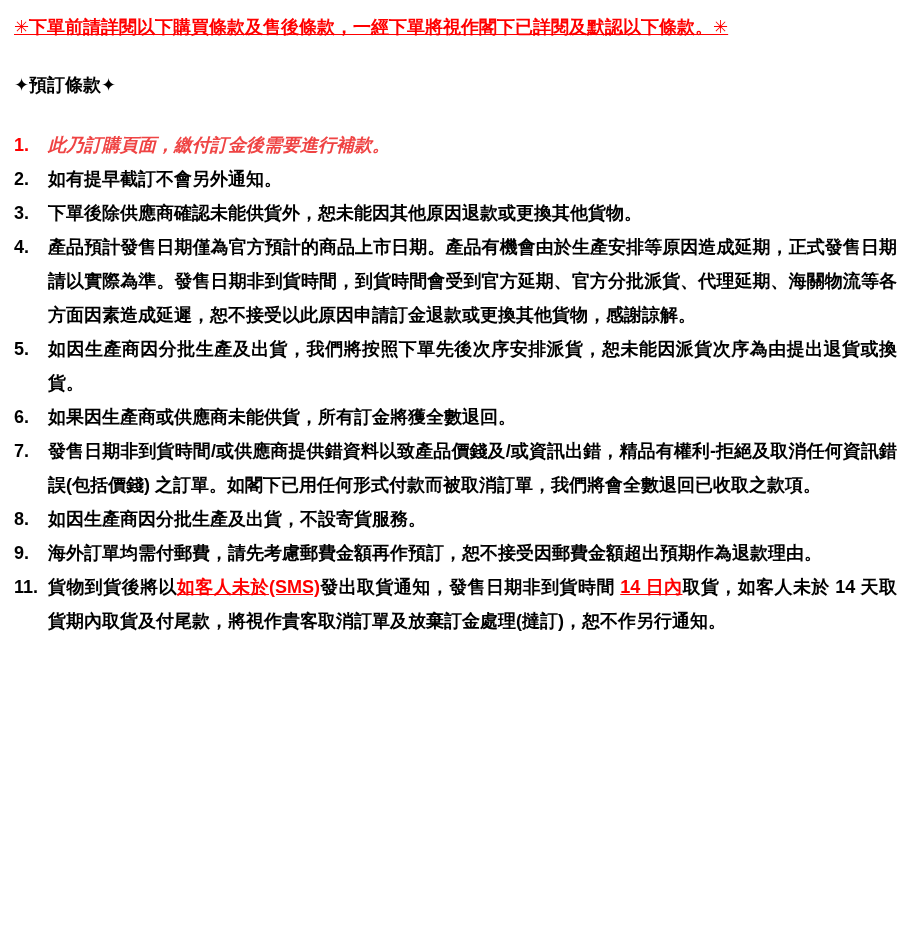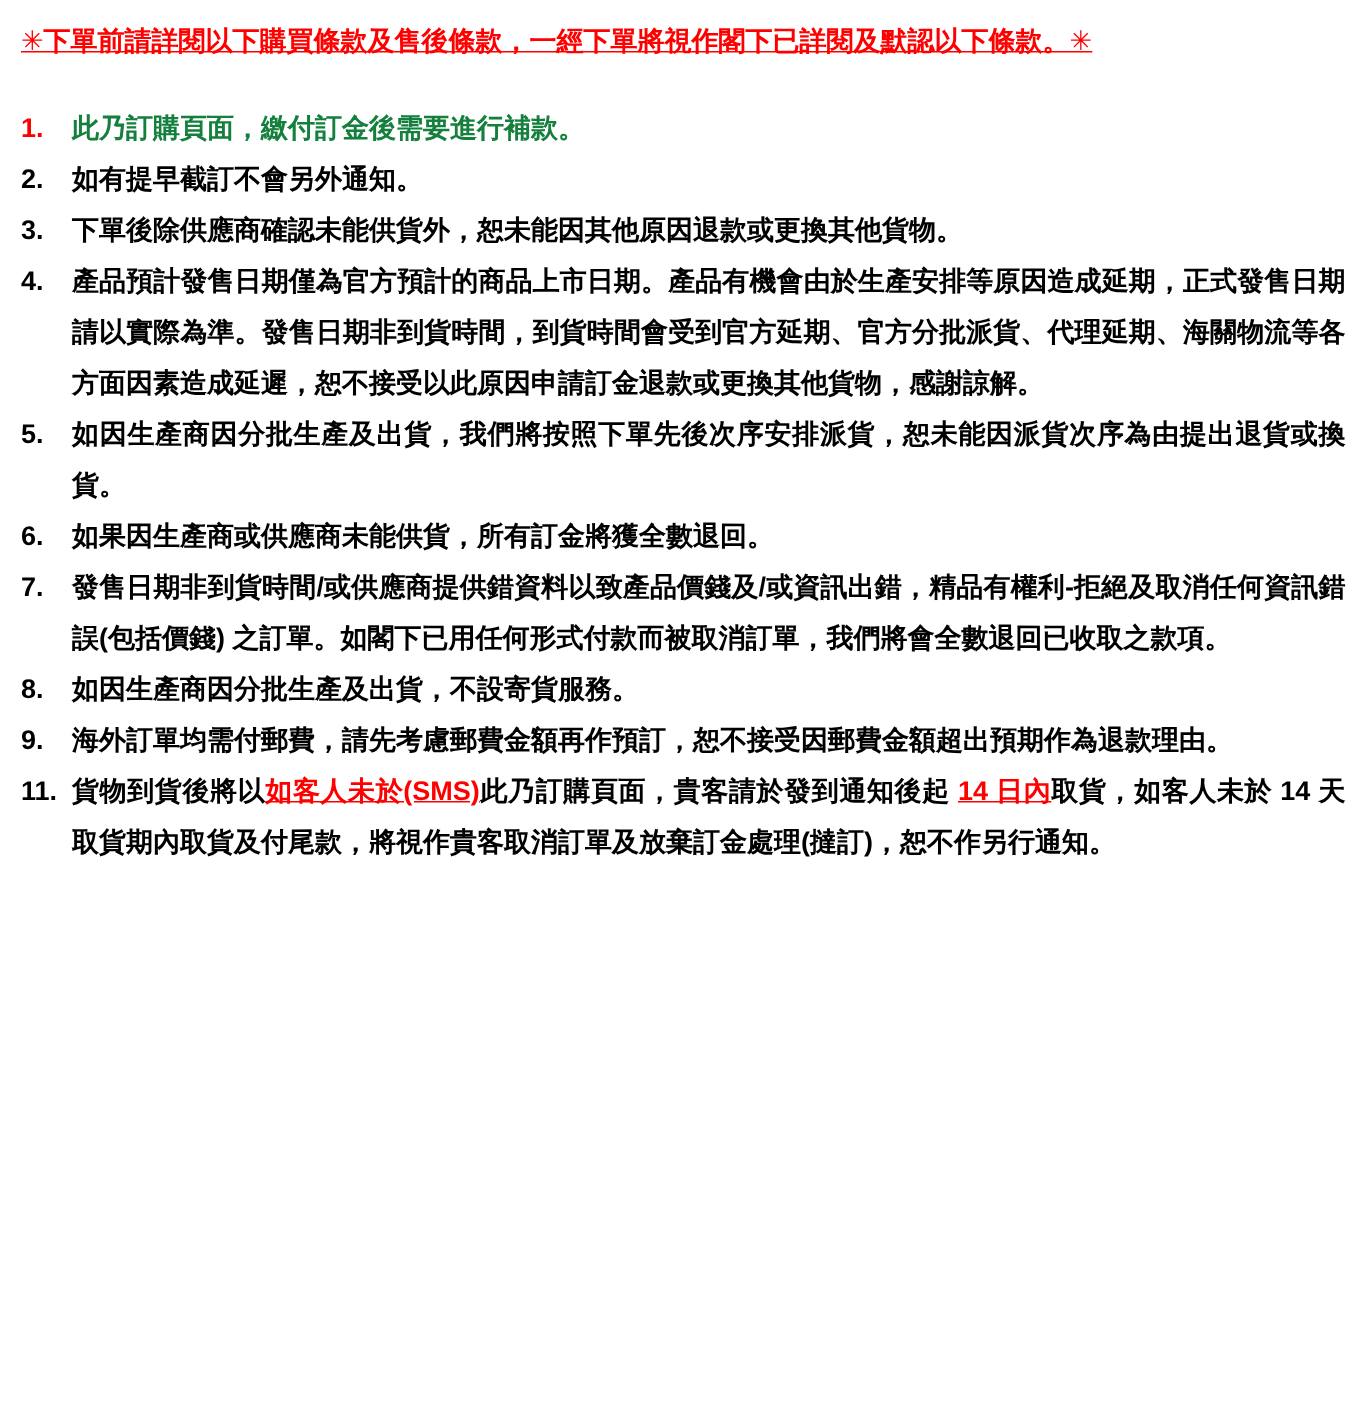--- a/index.html
+++ b/index.html
@@ -38,37 +38,38 @@
     flex: 0 0 auto;
     min-width: 30px;
     margin-right: 4px;
     white-space: nowrap;
   }
   .term .txt {
     flex: 1 1 auto;
     text-align: justify;
   }
   .num-red { color: #ff0000; }
-  .seg-red { color: #15803d; }
+  .seg-red { color: #ef4444; font-style: italic; }
   .seg-red-u {
     color: #ff0000;
     text-decoration: underline;
   }
   .seg-link {
     color: #0000ee;
     text-decoration: underline;
     cursor: pointer;
   }
 </style>
 </head>
 <body>
 
 <div class="page">
   <div class="notice">✳下單前請詳閱以下購買條款及售後條款，一經下單將視作閣下已詳閱及默認以下條款。✳</div>
 
+  <div class="section-title">✦預訂條款✦</div>
 
   <div class="terms">
       <div class="term">
         <span class="num num-red">1.</span>
         <div class="txt"><span class="seg-red">此乃訂購頁面，繳付訂金後需要進行補款。</span></div>
       </div>
       <div class="term">
         <span class="num">2.</span>
         <div class="txt"><span>如有提早截訂不會另外通知。</span></div>
       </div>
@@ -95,16 +96,16 @@
       <div class="term">
         <span class="num">8.</span>
         <div class="txt"><span>如因生產商因分批生產及出貨，不設寄貨服務。</span></div>
       </div>
       <div class="term">
         <span class="num">9.</span>
         <div class="txt"><span>海外訂單均需付郵費，請先考慮郵費金額再作預訂，恕不接受因郵費金額超出預期作為退款理由。</span></div>
       </div>
       <div class="term">
         <span class="num">11.</span>
-        <div class="txt"><span>貨物到貨後將以</span><span class="seg-red-u">如客人未於(SMS)</span><span>此乃訂購頁面，貴客請於發到通知後起 </span><span class="seg-red-u">14 日內</span><span>取貨，如客人未於 14 天取貨期內取貨及付尾款，將視作貴客取消訂單及放棄訂金處理(撻訂)，恕不作另行通知。</span></div>
+        <div class="txt"><span>貨物到貨後將以</span><span class="seg-red-u">如客人未於(SMS)</span><span>發出取貨通知，發售日期非到貨時間 </span><span class="seg-red-u">14 日內</span><span>取貨，如客人未於 14 天取貨期內取貨及付尾款，將視作貴客取消訂單及放棄訂金處理(撻訂)，恕不作另行通知。</span></div>
       </div>
     </div>
 </div>
 
 </body></html>

